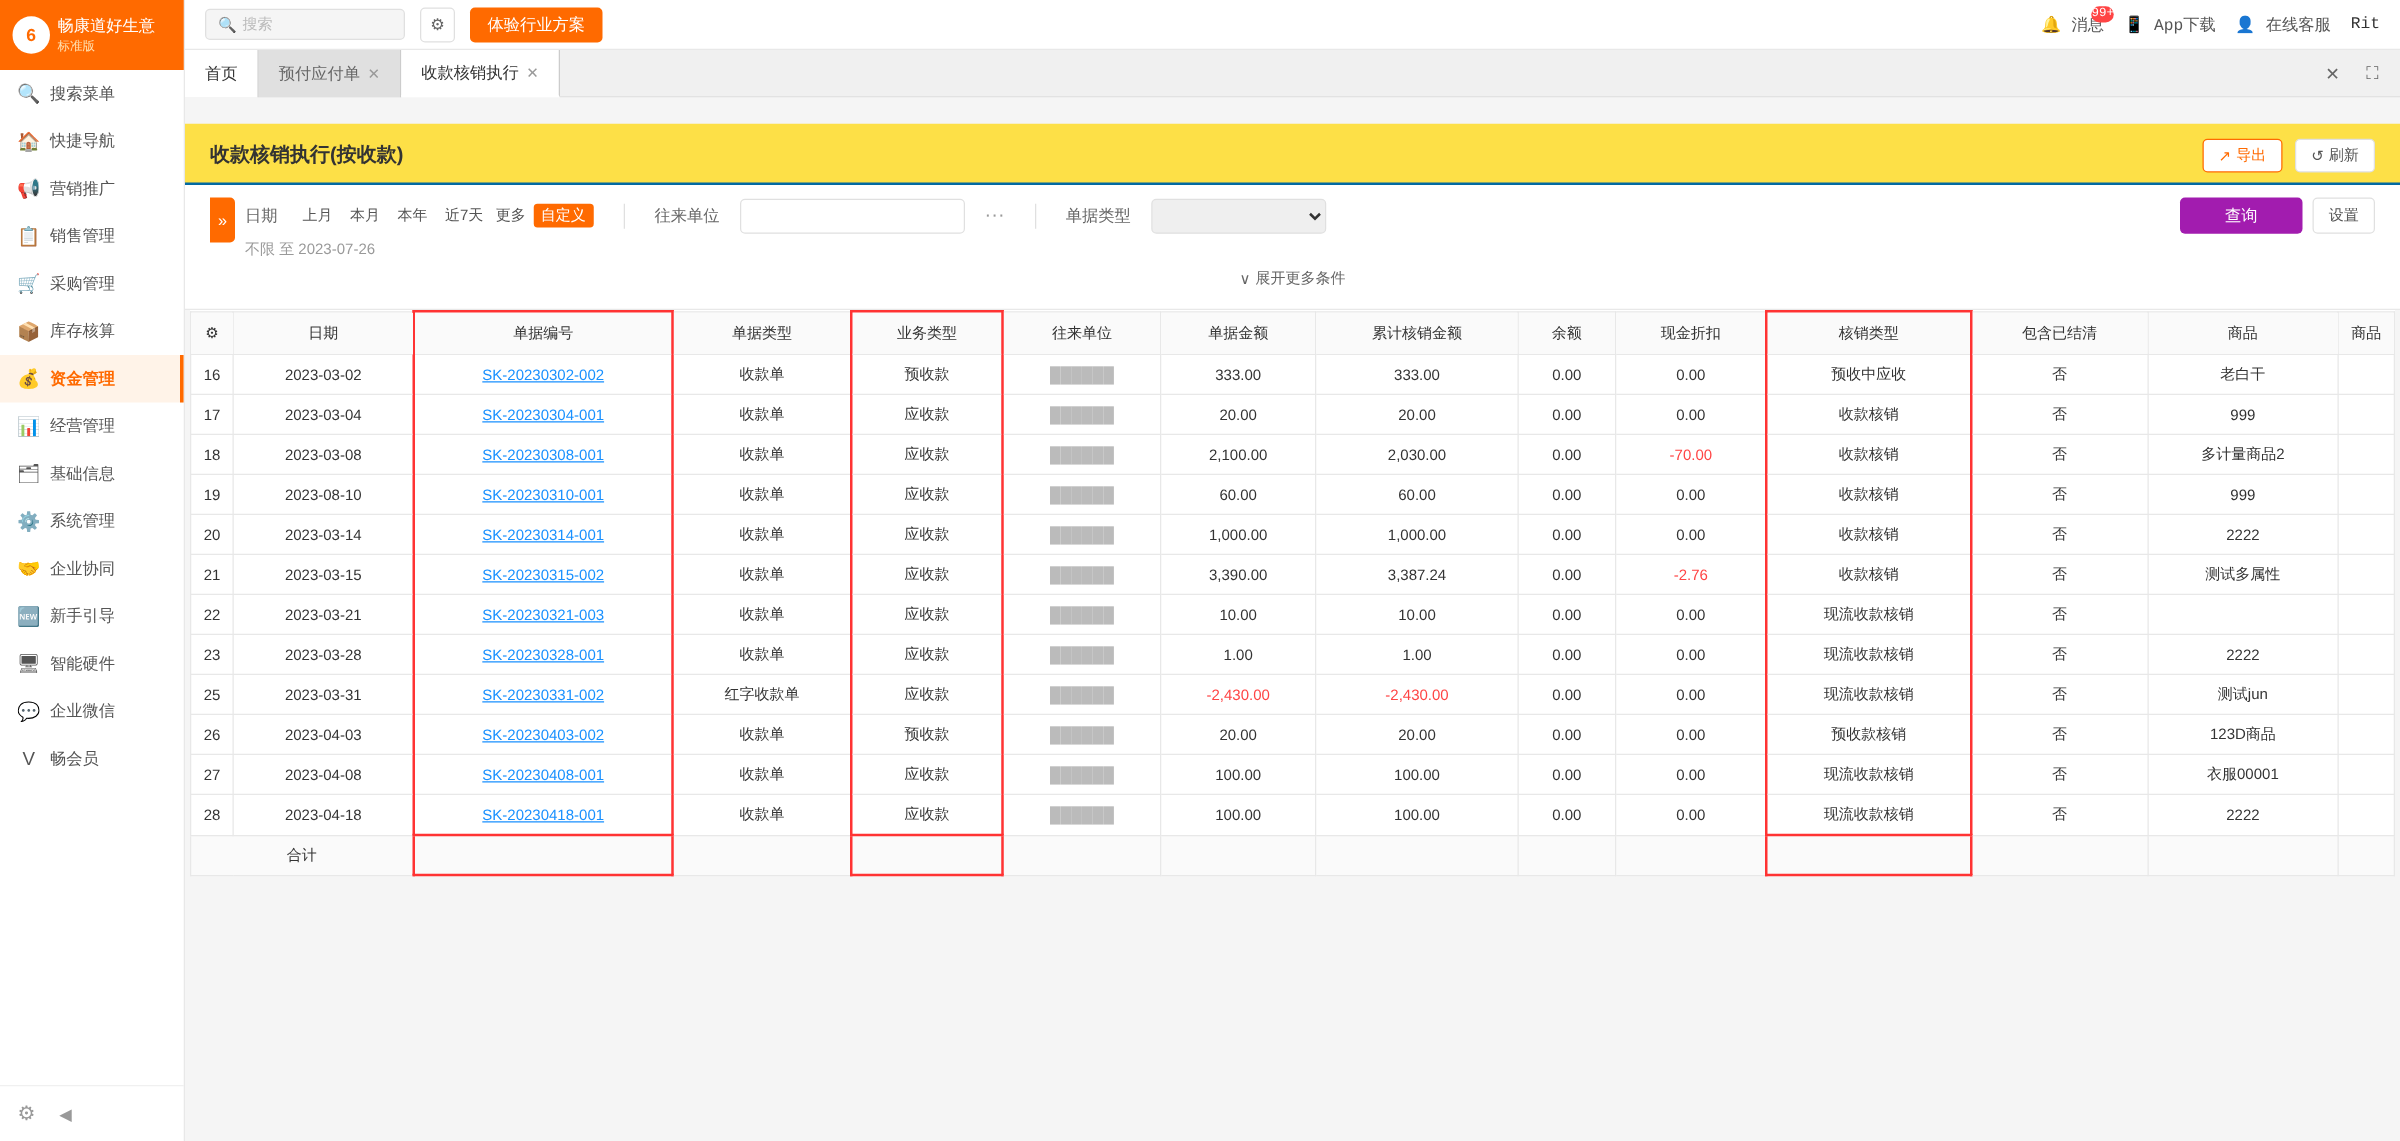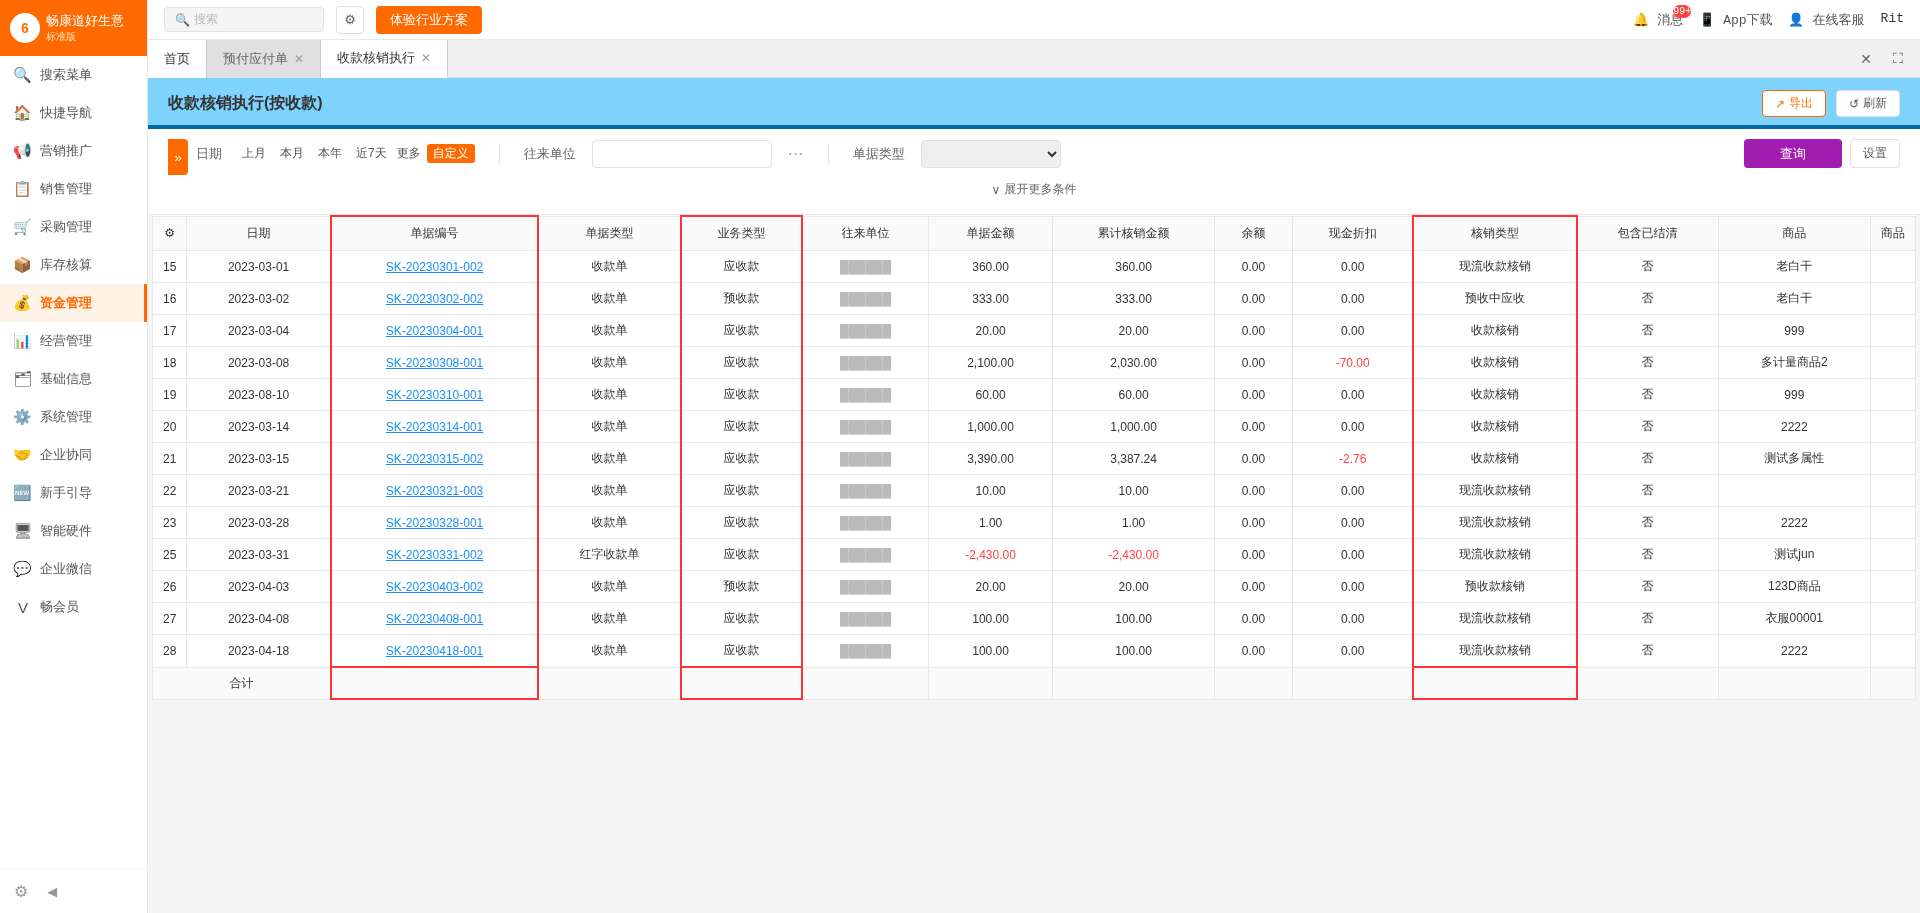--- a/index.html
+++ b/index.html
@@ -32,21 +32,21 @@
     .tabbar { height: 38px; background: #f0f0f0; display: flex; align-items: center; border-bottom: 1px solid #ddd; }
     .tab { display: flex; align-items: center; padding: 0 16px; height: 38px; font-size: 13px; cursor: pointer; color: #666; background: #e0e0e0; border-right: 1px solid #ccc; gap: 6px; }
     .tab.active { background: #fff; color: #333; font-weight: 500; border-bottom: 2px solid #fff; }
     .tab-close { font-size: 12px; color: #999; cursor: pointer; }
     .tab-home { background: #fff; color: #333; }
     .tabbar-right { margin-left: auto; display: flex; align-items: center; padding: 0 10px; gap: 8px; }
     .tabbar-close-btn { width: 24px; height: 24px; display: flex; align-items: center; justify-content: center; cursor: pointer; color: #666; font-size: 14px; }
 
     
     .content { flex: 1; overflow: hidden; display: flex; flex-direction: column; background: #f5f5f5; }
-    .page-header { background: #7dd3fc; padding: 12px 20px 0 20px; border-bottom: 4px solid #0369a1; }
+    .page-header { background: #fde047; padding: 12px 20px 0 20px; border-bottom: 2px solid #0369a1; margin-top: 21px; }
     .page-title-row { display: flex; align-items: center; justify-content: space-between; padding-bottom: 8px; }
     .page-title { font-size: 16px; font-weight: bold; color: #333; }
     .page-actions { display: flex; gap: 10px; }
     .btn-export { border: 1px solid #ff6a00; color: #ff6a00; background: #fff; border-radius: 4px; padding: 4px 12px; cursor: pointer; font-size: 12px; display: flex; align-items: center; gap: 4px; }
     .btn-refresh { border: 1px solid #e0e0e0; color: #555; background: #fff; border-radius: 4px; padding: 4px 12px; cursor: pointer; font-size: 12px; display: flex; align-items: center; gap: 4px; }
 
     
     .filter-area { background: #fff; padding: 10px 20px; border-bottom: 1px solid #e8e8e8; }
     .filter-row { display: flex; align-items: center; gap: 16px; }
     .filter-label { color: #666; font-size: 13px; white-space: nowrap; }
@@ -253,20 +253,23 @@
             <span style="width:1px;height:20px;background:#e0e0e0;display:inline-block;margin:0 8px;"></span>
             <span class="filter-label">单据类型</span>
             <select class="filter-select">
               <option></option>
             </select>
             <div style="margin-left:auto;display:flex;gap:8px;">
               <button class="btn-query">查询</button>
               <button class="btn-settings">设置</button>
             </div>
           </div>
+          <div style="margin-top:4px;">
+            <span style="font-size:12px;color:#999;">不限 至 2023-07-26</span>
+          </div>
         </div>
       </div>
       <div class="expand-row">
         <div class="expand-btn">
           <span>∨</span>
           <span>展开更多条件</span>
         </div>
       </div>
     </div>
 
@@ -285,36 +288,20 @@
             <th>余额</th>
             <th>现金折扣</th>
             <th class="col-cancel">核销类型</th>
             <th>包含已结清</th>
             <th>商品</th>
             <th>商品</th>
           </tr>
         </thead>
         <tbody id="table-body">
 
-        <tr>
-    <td>15</td>
-    <td>2023-03-01</td>
-    <td class="col-sn link-cell">SK-20230301-002</td>
-    <td>收款单</td>
-    <td class="col-biz">应收款</td>
-    <td style="color:#bbb;">██████</td>
-    <td class="">360.00</td>
-    <td class="">360.00</td>
-    <td>0.00</td>
-    <td class="">0.00</td>
-    <td class="col-cancel">现流收款核销</td>
-    <td>否</td>
-    <td>老白干</td>
-    <td style="width:40px;"></td>
-  </tr>
             <tr>
     <td>16</td>
     <td>2023-03-02</td>
     <td class="col-sn link-cell">SK-20230302-002</td>
     <td>收款单</td>
     <td class="col-biz">预收款</td>
     <td style="color:#bbb;">██████</td>
     <td class="">333.00</td>
     <td class="">333.00</td>
     <td>0.00</td>

